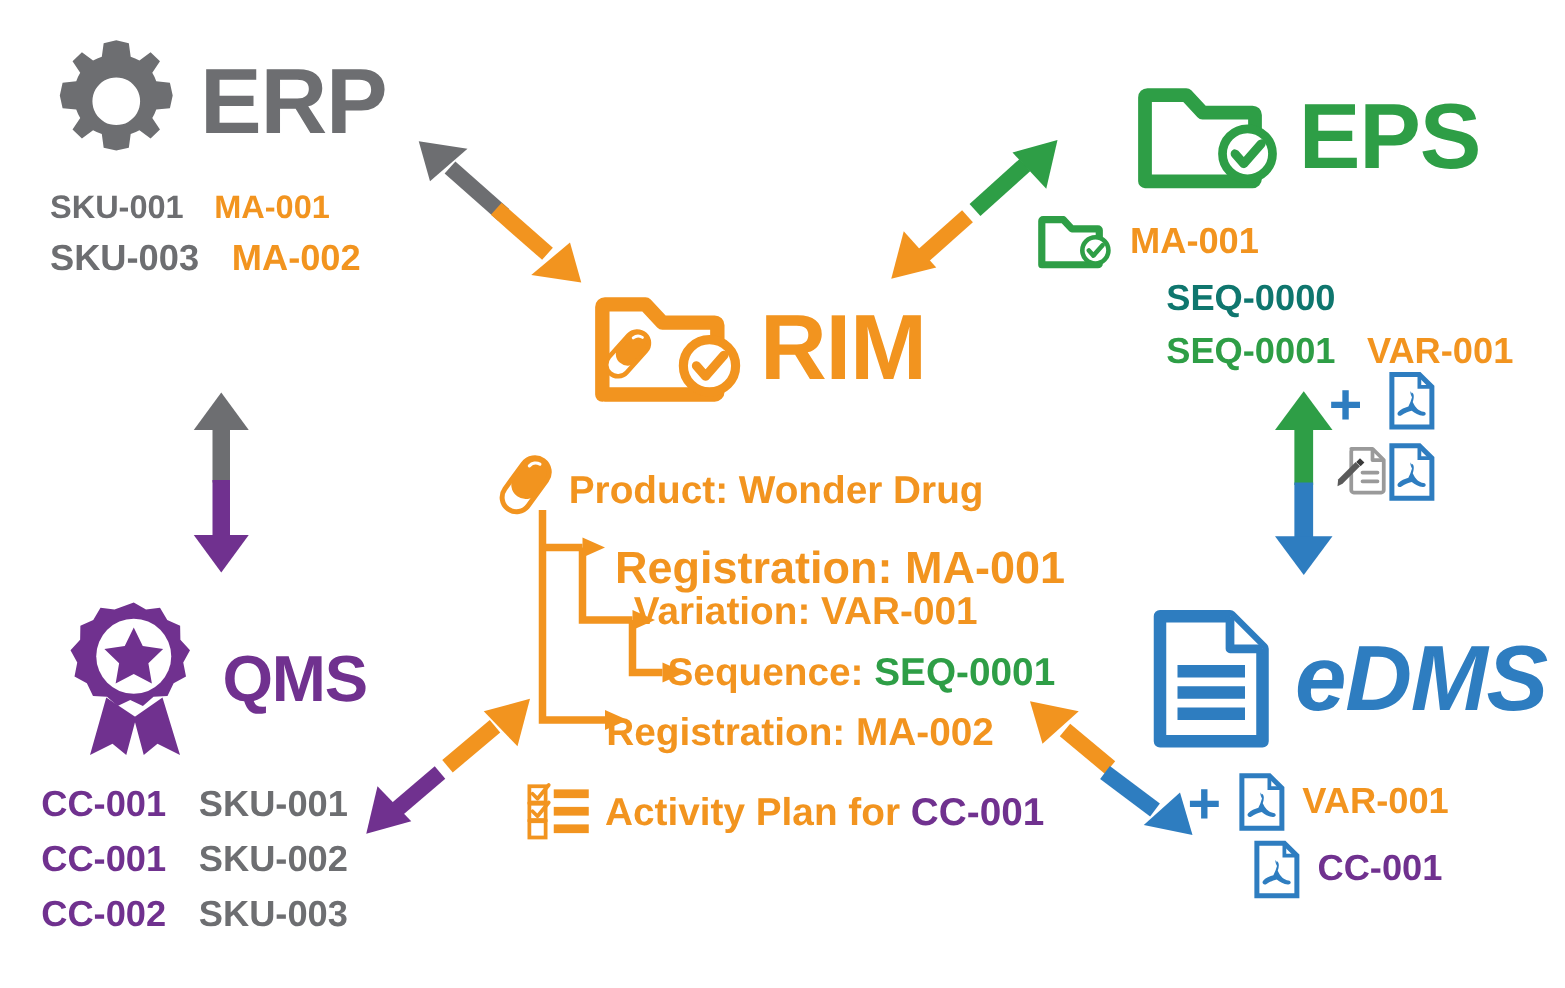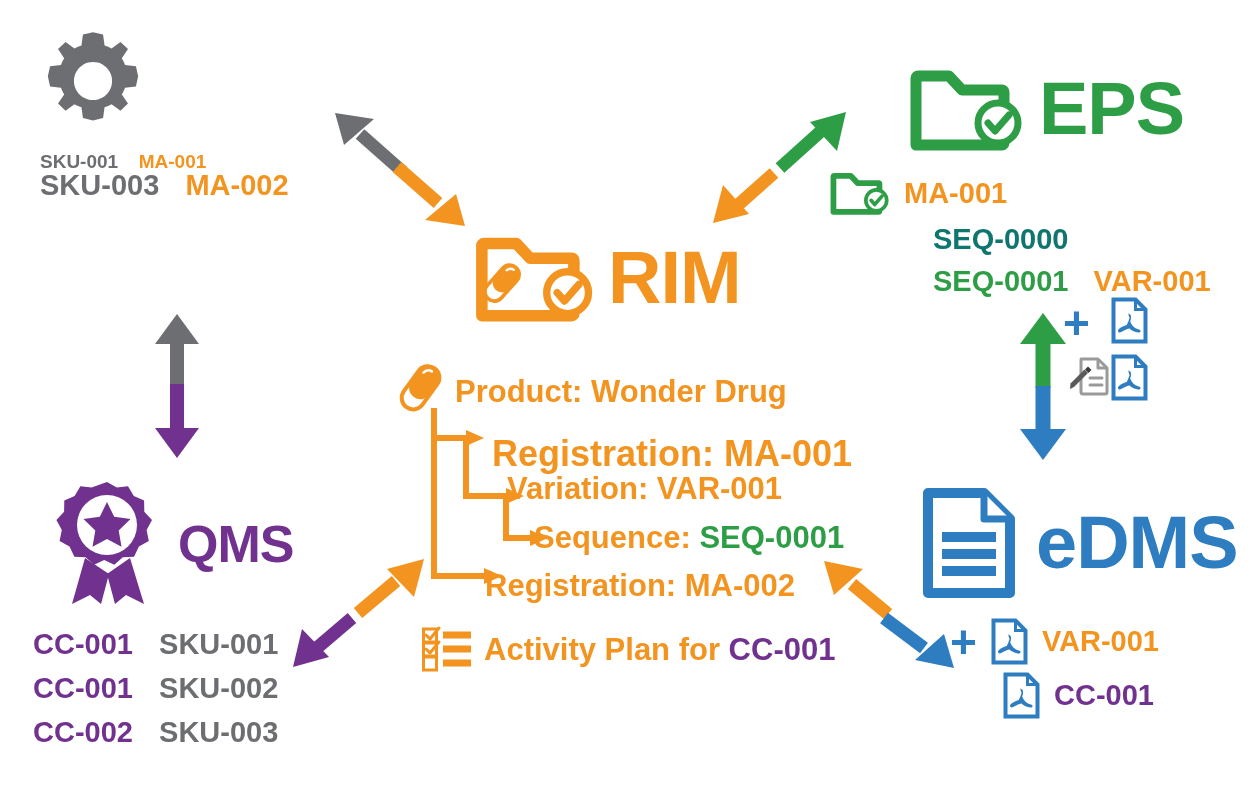--- a/index.html
+++ b/index.html
@@ -18,24 +18,25 @@
 </head>
 <body>
 
 <div class="abs" style="left:40px;top:28px;">
   <div style="display:flex;align-items:center;gap:14px;">
     <span>
       <svg width="106" height="106" viewBox="0 0 100 100">
         <path fill="#6D6E71" d="M50 4 l9.5 2.2 1.4 10.3 a34 34 0 0 1 6.6 2.8 l8.4-6.2 7.1 6.8 -5.8 8.6 a34 34 0 0 1 3 6.4 l10.3 1.1 2.1 9.6 -2.1 9.6 -10.3 1.1 a34 34 0 0 1 -3 6.4 l5.8 8.6 -7.1 6.8 -8.4-6.2 a34 34 0 0 1 -6.6 2.8 l-1.4 10.3 -9.5 2.2 -9.5-2.2 -1.4-10.3 a34 34 0 0 1 -6.6-2.8 l-8.4 6.2 -7.1-6.8 5.8-8.6 a34 34 0 0 1 -3-6.4 l-10.3-1.1 -2.1-9.6 2.1-9.6 10.3-1.1 a34 34 0 0 1 3-6.4 l-5.8-8.6 7.1-6.8 8.4 6.2 a34 34 0 0 1 6.6-2.8 l1.4-10.3z M50 32 a18 18 0 1 0 0.01 0z"></path>
       </svg>
     </span>
+    <span class="sys-title" style="color:#6D6E71;font-size:74px;">ERP</span>
   </div>
 </div>
 <div class="abs" style="left:40px;top:152px;">
-  <div class="listrow" style="font-size:19px;">
+  <div class="listrow" style="font-size:26px;margin-bottom:15px;">
     <span style="color:#6D6E71;">SKU-001</span>
     <span style="display:inline-block;width:10px;"></span>
     <span style="color:#F2941F;">MA-001</span>
   </div>
   <div class="listrow" style="font-size:29px;">
     <span style="color:#6D6E71;">SKU-003</span>
     <span style="display:inline-block;width:10px;"></span>
     <span style="color:#F2941F;">MA-002</span>
   </div>
 </div>
@@ -213,21 +214,21 @@
   <div style="display:flex;align-items:center;gap:16px;">
     <span>
       <svg width="98" height="110" viewBox="0 0 98 110">
         <path d="M6 5 h56 l26 26 v74 h-82z" fill="#ffffff" stroke="#2E7DC0" stroke-width="10" stroke-linejoin="round"></path>
         <path d="M62 5 v26 h26" fill="#ffffff" stroke="#2E7DC0" stroke-width="7" stroke-linejoin="round"></path>
         <rect x="20" y="44" width="54" height="10" fill="#2E7DC0"></rect>
         <rect x="20" y="61" width="54" height="10" fill="#2E7DC0"></rect>
         <rect x="20" y="78" width="54" height="10" fill="#2E7DC0"></rect>
       </svg>
     </span>
-    <span class="sys-title" style="color:#2E7DC0;font-size:74px;">eDMS</span>
+    <span class="sys-title" style="color:#2E7DC0;font-size:74px;font-style:italic;">eDMS</span>
   </div>
 </div>
 
 <div class="abs" style="left:950px;top:618px;">
   <div style="display:flex;align-items:center;gap:14px;">
     <span style="color:#2E7DC0;font-size:46px;font-weight:bold;line-height:1;">+</span>
     <span>
       <svg width="37" height="47" viewBox="0 0 37 47">
         <path d="M2.5 2.5 h22 l10 10 v32 h-32z" fill="#ffffff" stroke="#2E7DC0" stroke-width="4"></path>
         <path d="M24.5 2.5 v10 h10" fill="none" stroke="#2E7DC0" stroke-width="3"></path>

